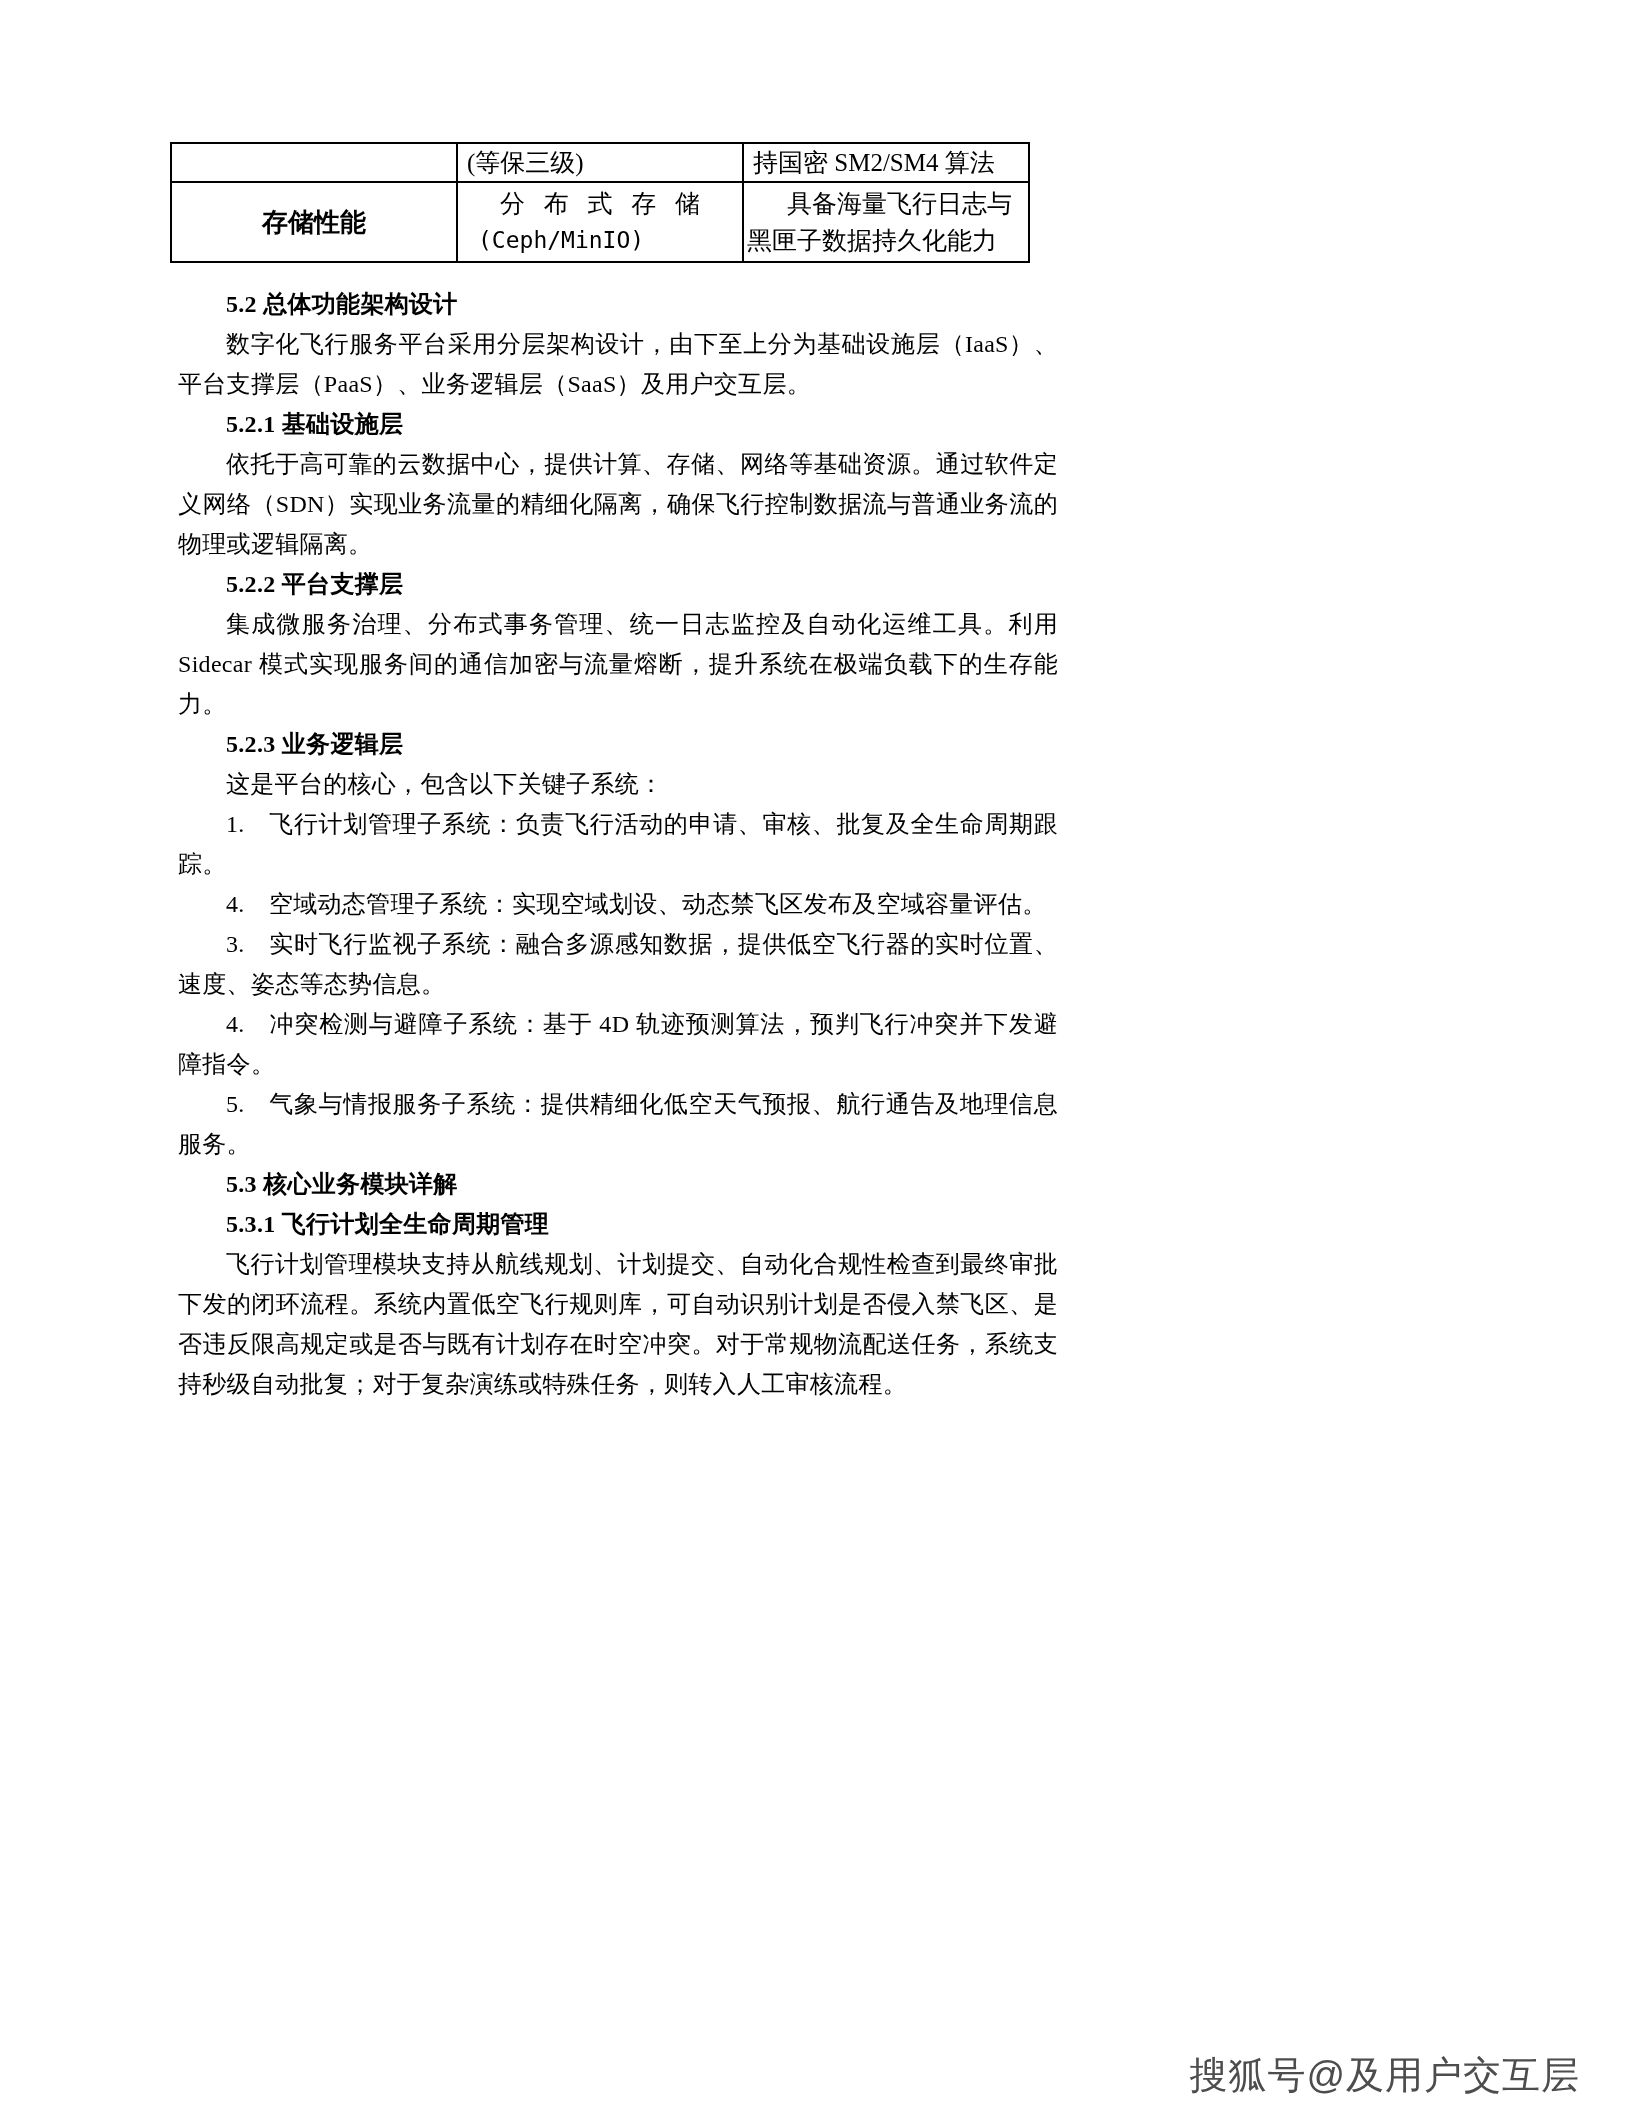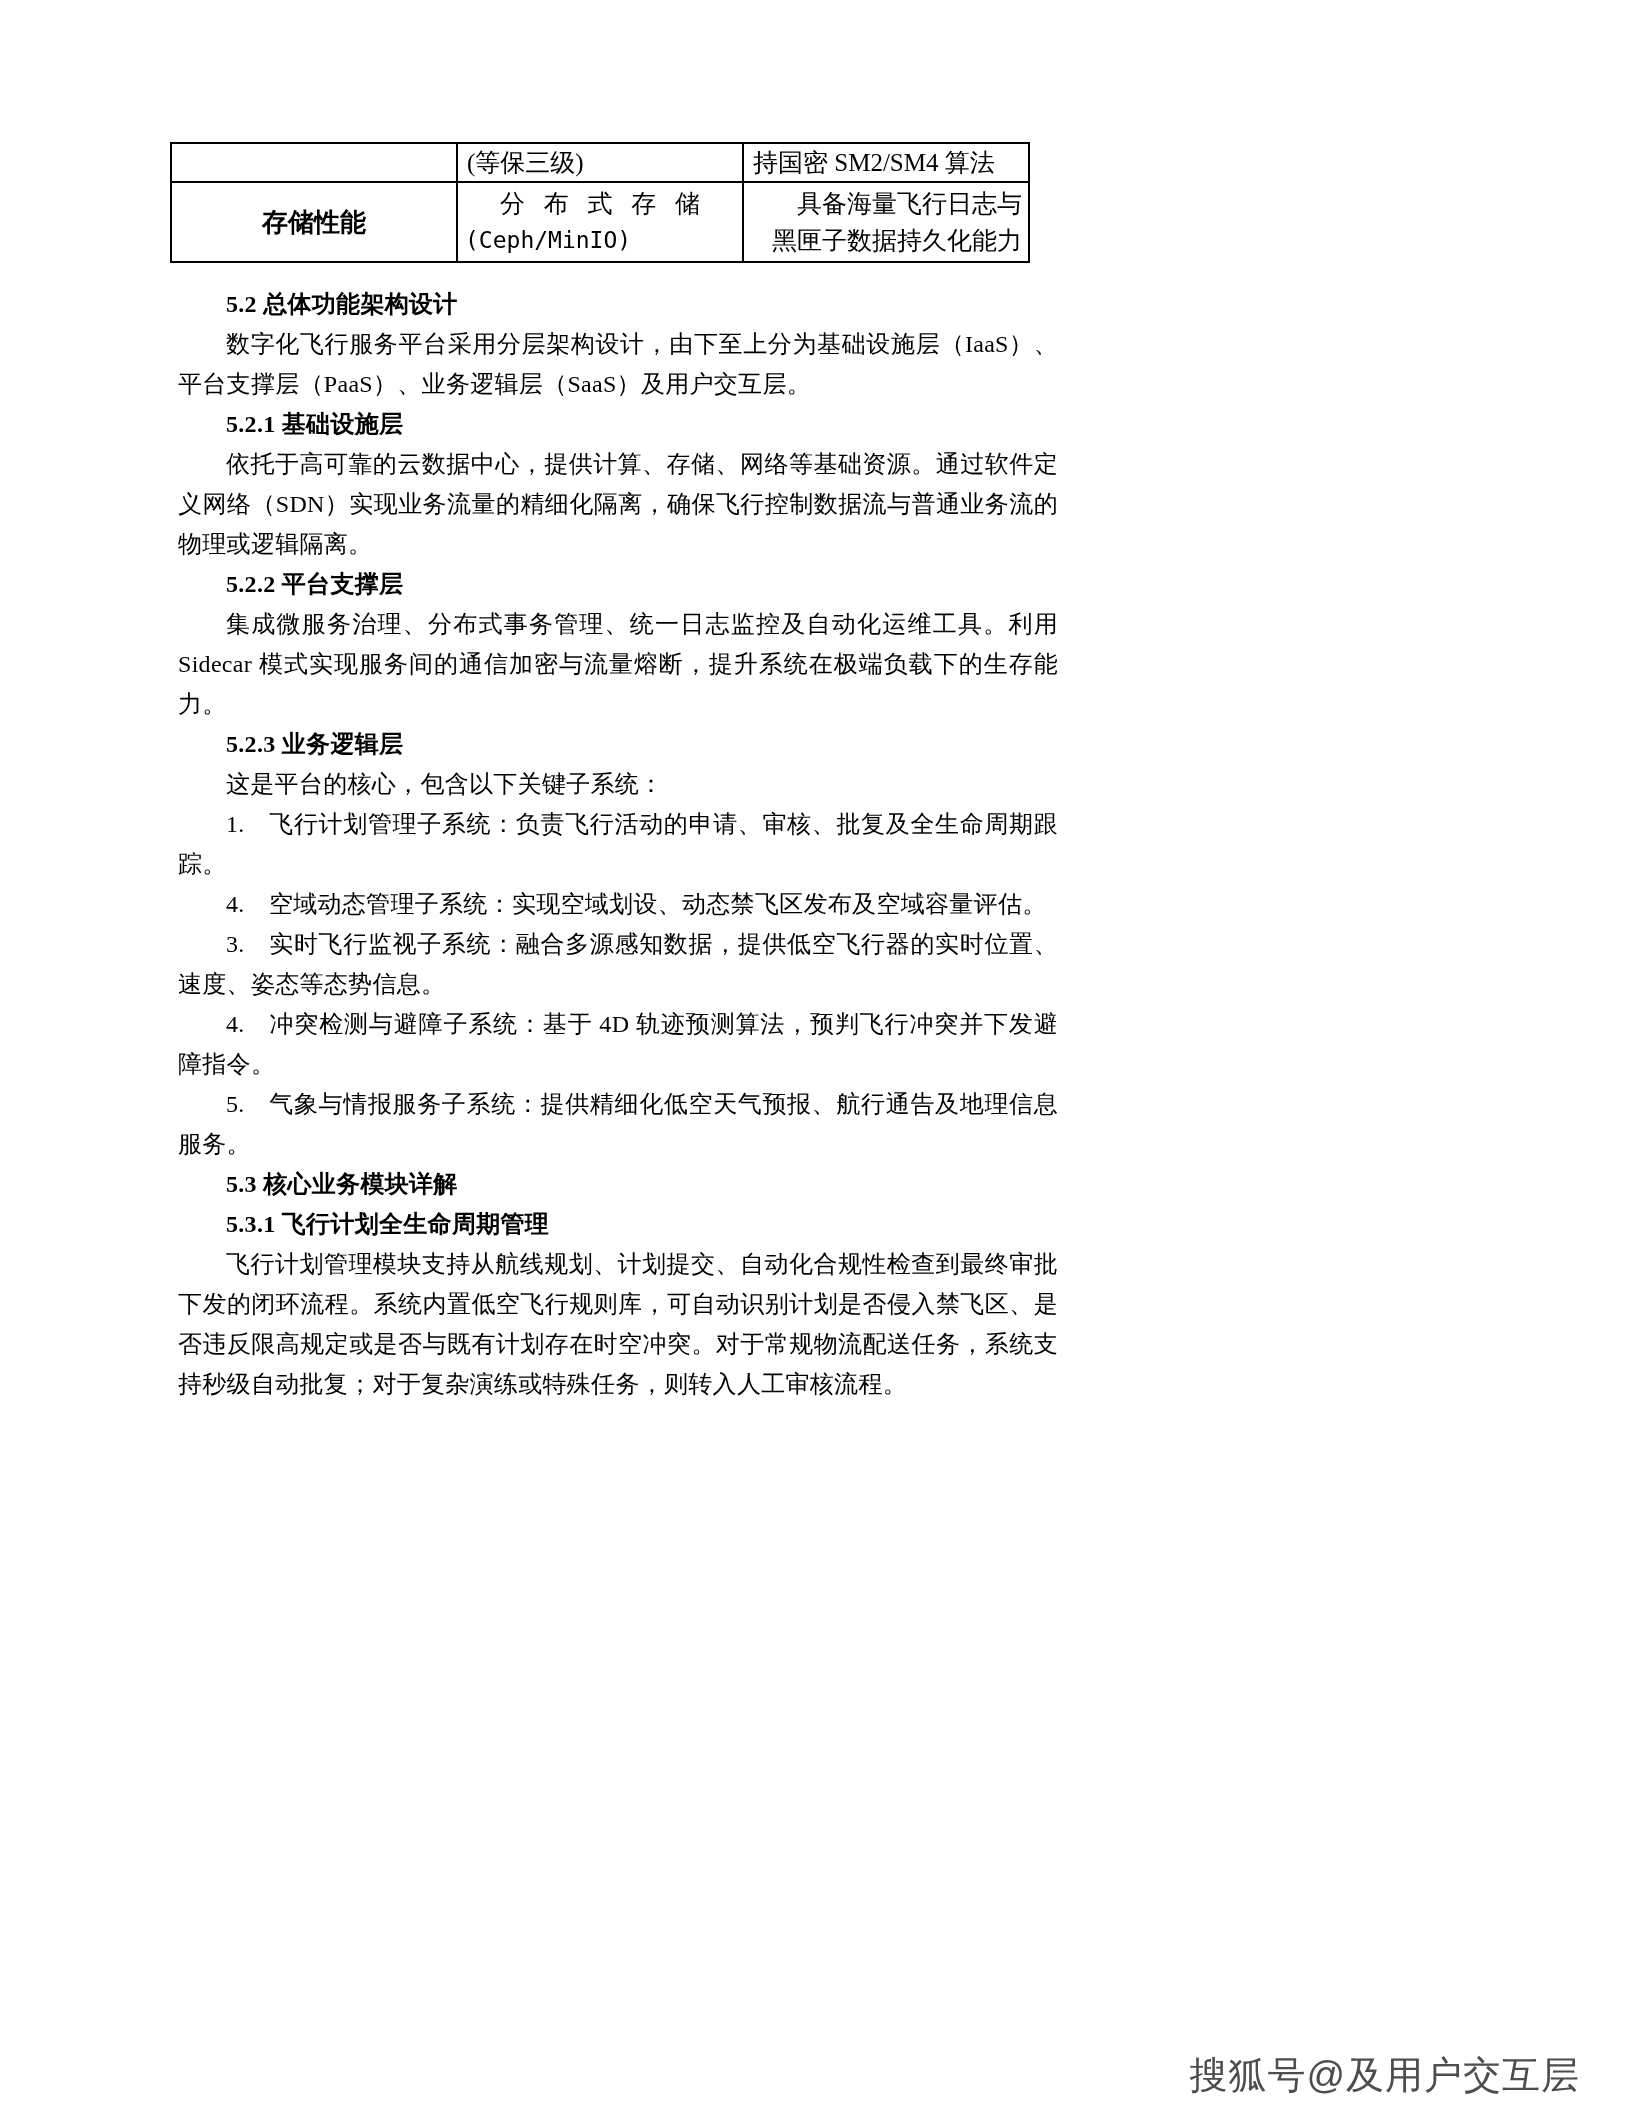--- a/index.html
+++ b/index.html
@@ -36,25 +36,25 @@
   .cell-label { font-weight: 700; padding-left: 50px; font-size: 26px; margin-left: 40px; }
   .distributed {
     text-align: justify;
     text-align-last: justify;
     padding: 0 42px;
   }
   .mono-line {
     font-family: "DejaVu Sans Mono", monospace;
     font-size: 23px;
     padding-left: 7px;
+    margin-left: 13px;
   }
   .indent-wrap {
     text-indent: 40px;
     padding: 0 6px 0 3px;
-    text-align: right;
   }
 
   
   .content {
     position: absolute; left: 178px; top: 284px;
     width: 880px;
     font-size: 24px;
     line-height: 40px;
     letter-spacing: 0.3px;
   }

